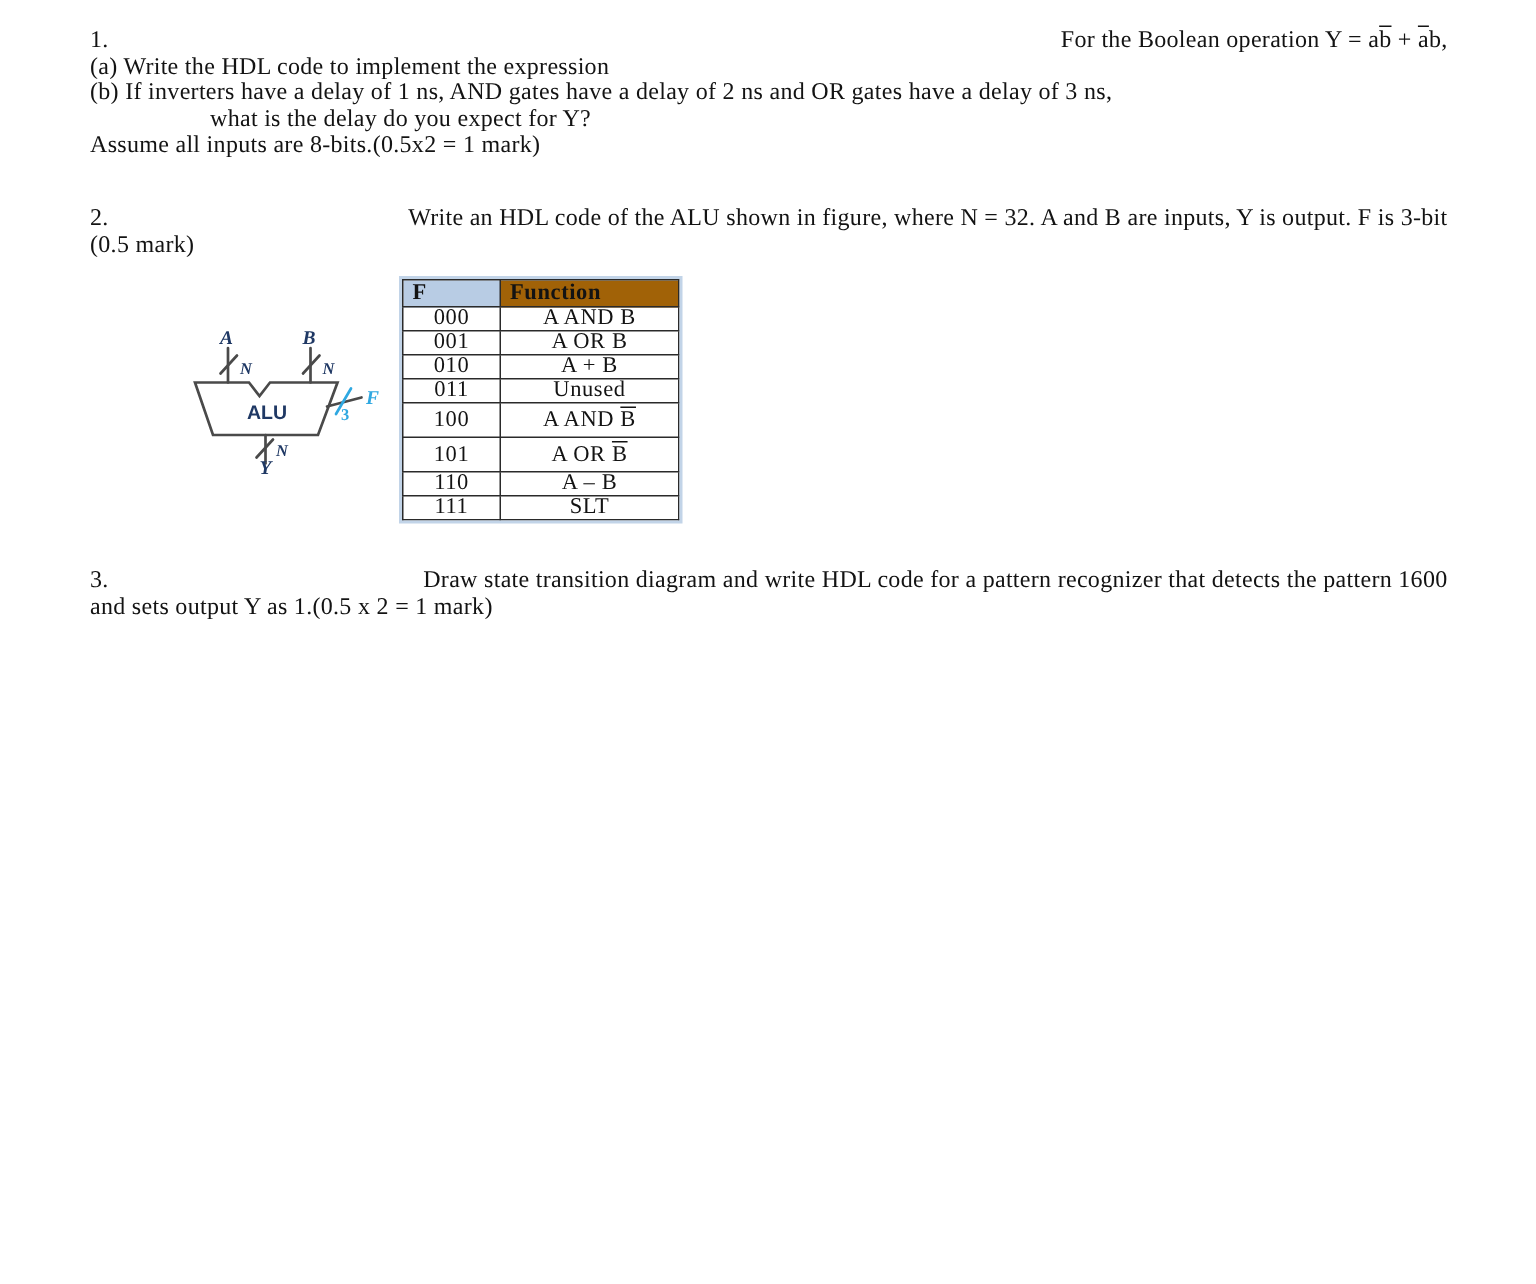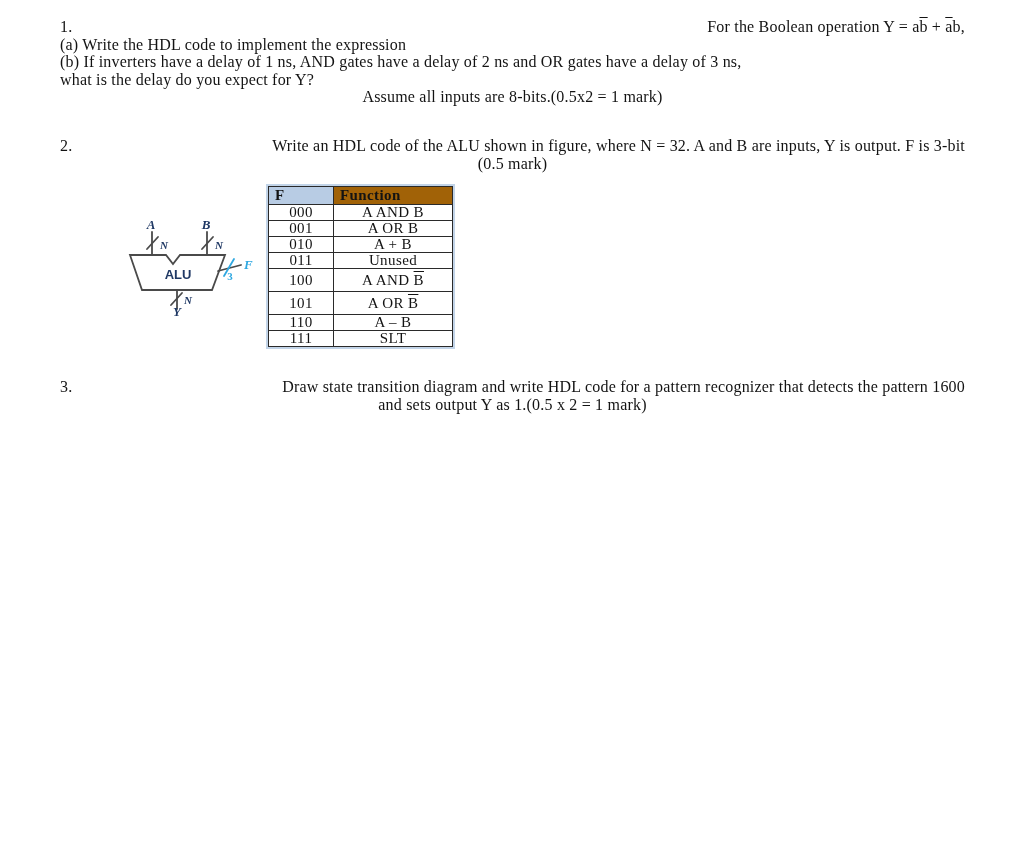--- a/index.html
+++ b/index.html
@@ -9,22 +9,22 @@
     color:#131313;
   }
   .page{position:relative;width:1024px;height:856px;overflow:hidden;background:#ffffff;}
 
   
   .q{position:absolute;left:60px;width:905px;font-size:16px;line-height:17.5px;letter-spacing:0.2px;}
   .qrow{display:flex;}
   .qnum{width:60px;flex:0 0 60px;}
   .qtext{flex:1;text-align:right;}
   .line{}
-  .indent{}
-  .split{display:flex;justify-content:center;}
+  .indent{margin-left:80px;}
+  .split{display:flex;justify-content:flex-start;}
   .ov{text-decoration:overline;text-decoration-thickness:1px;}
 
   
   .fn-table{
     position:absolute;left:268px;top:186px;
     border-collapse:collapse;
     font-size:15px;letter-spacing:0.4px;
     outline:2px solid #c2d4e8;
   }
   .fn-table th,.fn-table td{

